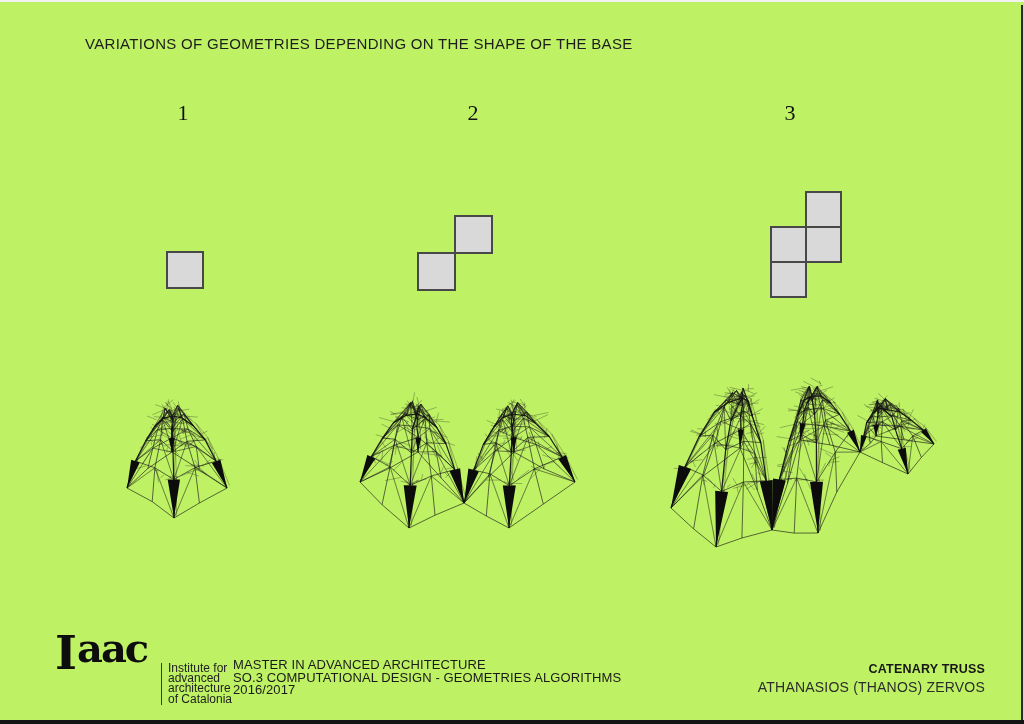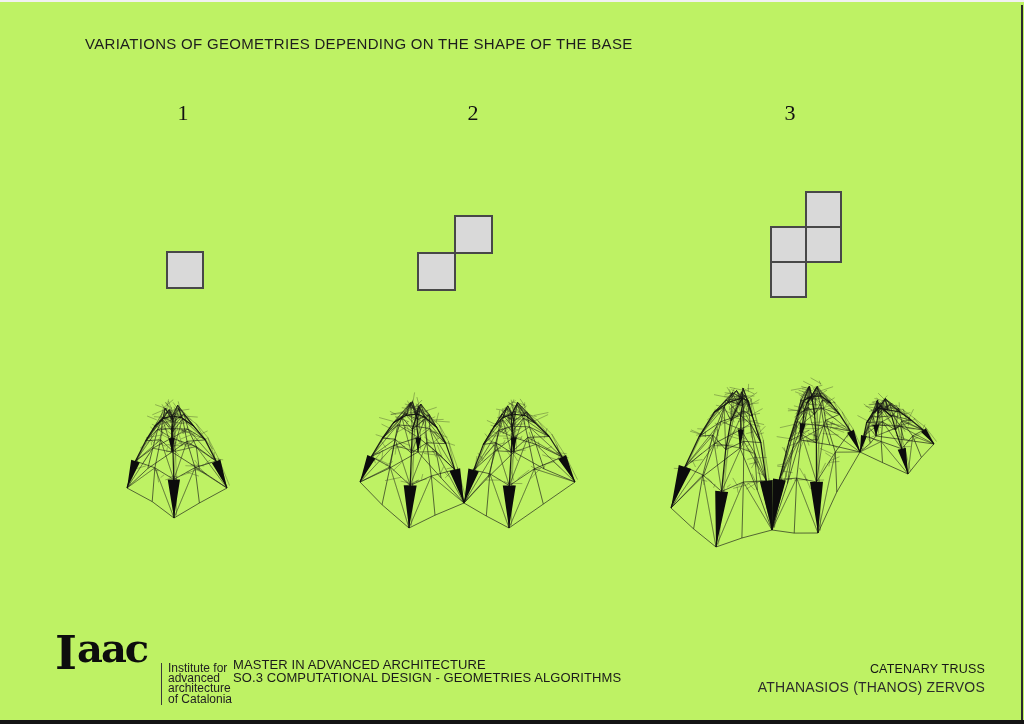--- a/index.html
+++ b/index.html
@@ -25,21 +25,21 @@
   #truss-svg{position:absolute; left:0; top:0;}
   
   .logo{position:absolute; left:55px; top:628px; color:#0d0d0d;
     font-family:"DejaVu Serif", serif; font-weight:bold; line-height:1; white-space:nowrap;}
   .logo-I{font-size:47px;}
   .logo-aac{font-size:40px; letter-spacing:-2px; vertical-align:7px;}
   .logo-sep{position:absolute; left:161px; top:663px; width:1px; height:42px; background:#3a3a3a;}
   .logo-org{position:absolute; left:168px; top:663px; font-size:12px; line-height:10.2px; color:#222;}
   .course{position:absolute; left:233px; top:659px; font-size:13px; line-height:12.6px; color:#1a1a1a; letter-spacing:0.1px;}
   .credits{position:absolute; right:39px; top:662px; text-align:right;}
-  .credits-title{font-size:12.5px; font-weight:400; letter-spacing:0.2px; color:#161616;}
+  .credits-title{font-size:12.5px; font-weight:700; letter-spacing:0.2px; color:#161616;}
   .credits-author{font-size:14px; margin-top:3px; color:#2c2c2c; letter-spacing:0.2px;}
 </style>
 </head>
 <body>
 
 <div class="page">
 
   <div class="edge-top"></div>
 
   <h1 class="title">VARIATIONS OF GEOMETRIES DEPENDING ON THE SHAPE OF THE BASE</h1>
@@ -84,20 +84,21 @@
   <div class="logo-org">
     <div>Institute for</div>
     <div>advanced</div>
     <div>architecture</div>
     <div>of Catalonia</div>
   </div>
 
   <div class="course">
     <div>MASTER IN ADVANCED ARCHITECTURE</div>
     <div>SO.3 COMPUTATIONAL DESIGN - GEOMETRIES ALGORITHMS</div>
+    <div>2016/2017</div>
   </div>
 
   <div class="credits">
     <div class="credits-title">CATENARY TRUSS</div>
     <div class="credits-author">ATHANASIOS (THANOS) ZERVOS</div>
   </div>
 
   <div class="edge-right"></div>
   <div class="edge-bottom"></div>
 </div>

